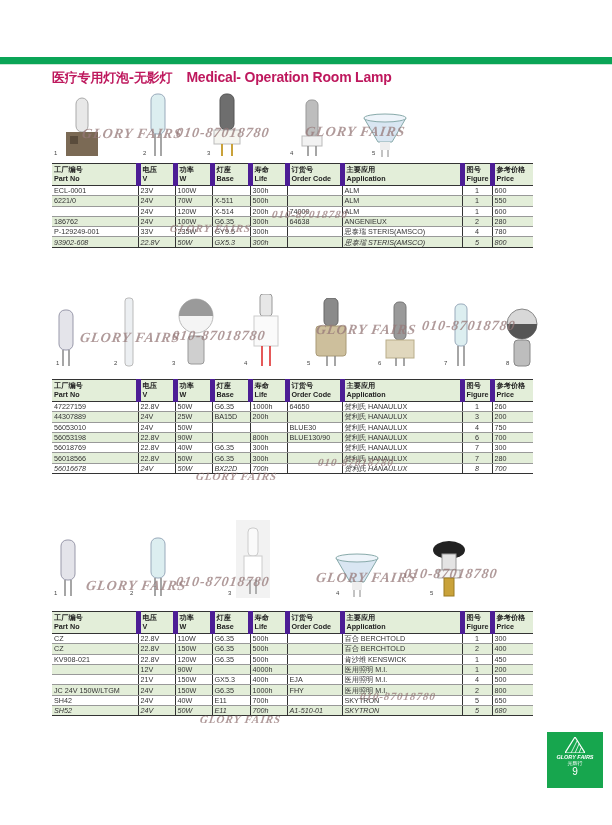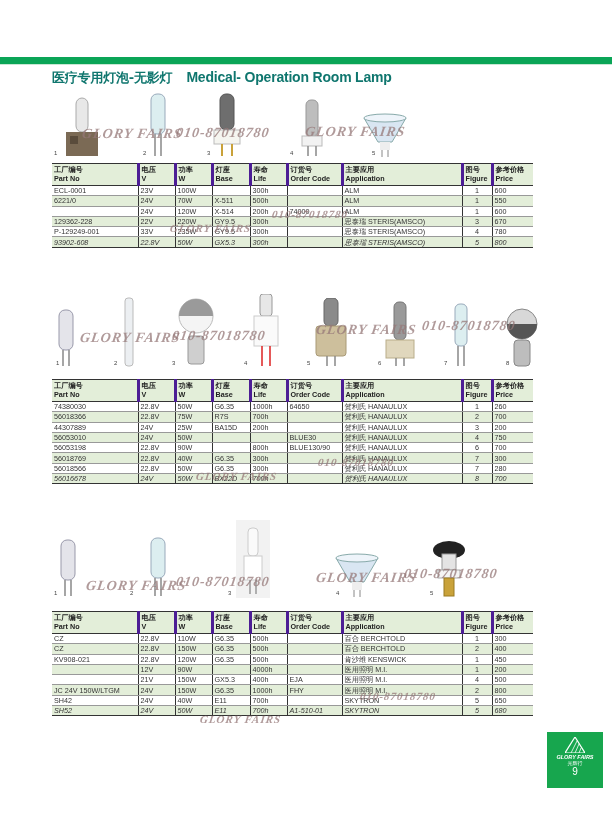--- a/index.html
+++ b/index.html
@@ -1,28 +1,28 @@
 <!DOCTYPE html>
 <html><head>
 <meta charset="utf-8">
 <style>
   * { box-sizing: border-box; margin: 0; padding: 0; }
   body { width: 612px; height: 825px; background: #fff; font-family: "DejaVu Sans", "Liberation Sans", sans-serif; position: relative; overflow: hidden; color: #222; }
   .topbar { position: absolute; left: 0; top: 57px; width: 612px; height: 7px; background: #0aa557; }
   .topbar-thin { position: absolute; left: 0; top: 64px; width: 612px; height: 1px; background: #c9e7d4; }
-  .title { position: absolute; left: 52px; top: 69px; font-size: 13px; font-weight: bold; color: #0f766e; white-space: nowrap; letter-spacing: -0.2px; }
+  .title { position: absolute; left: 52px; top: 69px; font-size: 13px; font-weight: bold; color: #be185d; white-space: nowrap; letter-spacing: -0.2px; }
   .title .en { font-family: "Liberation Sans", sans-serif; font-size: 14px; margin-left: 14px; }
 
   .gallery { position: absolute; left: 52px; height: 70px; width: 480px; }
   .bulb { position: absolute; bottom: 0; }
   .fig-num { position: absolute; bottom: 2px; font-size: 6px; color: #444; font-family: "Liberation Sans", sans-serif; }
   .watermark { position: absolute; font-family: "Liberation Serif", serif; font-style: italic; font-weight: bold; color: rgba(150,120,120,0.75); font-size: 14px; letter-spacing: 1px; white-space: nowrap; transform: skewX(-8deg); }
 
   table.spec { position: absolute; left: 52px; width: 481px; border-collapse: collapse; font-family: "Liberation Sans", sans-serif; font-size: 7.2px; color: #333; table-layout: fixed; }
-  table.spec th { background: #e3eed9; text-align: left; font-weight: bold; line-height: 9px; padding: 1px 2px 2px 2px; border-top: 1.5px solid #333; border-bottom: 1px solid #333; border-left: 3px solid #4c1d95; vertical-align: top; color: #222; }
+  table.spec th { background: #e3eed9; text-align: left; font-weight: bold; line-height: 9px; padding: 1px 2px 2px 2px; border-top: 1.5px solid #333; border-bottom: 1px solid #333; border-left: 5px solid #4c1d95; vertical-align: top; color: #222; }
   table.spec th:first-child { border-left: none; }
   table.spec td { height: 10.3px; line-height: 9px; padding: 0 2px; border-left: 1px solid #333; border-bottom: 1px solid #999; white-space: nowrap; overflow: hidden; }
   table.spec td:first-child { border-left: none; }
   table.spec tr:nth-child(even) td { background: #e3eed9; }
   table.spec tr:last-child td { border-bottom: 1.5px solid #333; font-style: italic; }
   table.spec td.c { text-align: center; }
 
   .logo { position: absolute; left: 547px; top: 732px; width: 56px; height: 56px; background: #17a64e; color: #fff; text-align: center; font-family: "Liberation Sans", sans-serif; }
   .logo .mark { display: block; margin: 5px auto 0; width: 20px; height: 16px; }
   .logo .en { font-size: 5.5px; font-weight: bold; font-style: italic; display: block; line-height: 6px; margin-top: 1px; }
@@ -160,29 +160,29 @@
         <td>24V</td>
         <td>120W</td>
         <td>X-514</td>
         <td>200h</td>
         <td>74000</td>
         <td>ALM</td>
         <td class="c">1</td>
         <td>600</td>
       </tr>
       <tr>
-        <td>129362-228</td>
-        <td>22V</td>
-        <td>220W</td>
-        <td>GY9.5</td>
+        <td>186762</td>
+        <td>24V</td>
+        <td>100W</td>
+        <td>G6.35</td>
         <td>300h</td>
-        <td></td>
-        <td>思泰瑞 STERIS(AMSCO)</td>
-        <td class="c">3</td>
-        <td>670</td>
+        <td>64638</td>
+        <td>ANGENIEUX</td>
+        <td class="c">2</td>
+        <td>280</td>
       </tr>
       <tr>
         <td>P-129249-001</td>
         <td>33V</td>
         <td>235W</td>
         <td>GY9.5</td>
         <td>300h</td>
         <td></td>
         <td>思泰瑞 STERIS(AMSCO)</td>
         <td class="c">4</td>
@@ -305,40 +305,29 @@
           <div>Figure</div>
         </th>
         <th>
           <div>参考价格</div>
           <div>Price</div>
         </th>
       </tr>
     </thead>
     <tbody>
       <tr>
-        <td>74380030</td>
+        <td>47227159</td>
         <td>22.8V</td>
         <td>50W</td>
         <td>G6.35</td>
         <td>1000h</td>
         <td>64650</td>
         <td>贺利氏 HANAULUX</td>
         <td class="c">1</td>
         <td>260</td>
-      </tr>
-      <tr>
-        <td>56018366</td>
-        <td>22.8V</td>
-        <td>75W</td>
-        <td>R7S</td>
-        <td>700h</td>
-        <td></td>
-        <td>贺利氏 HANAULUX</td>
-        <td class="c">2</td>
-        <td>700</td>
       </tr>
       <tr>
         <td>44307889</td>
         <td>24V</td>
         <td>25W</td>
         <td>BA15D</td>
         <td>200h</td>
         <td></td>
         <td>贺利氏 HANAULUX</td>
         <td class="c">3</td>

